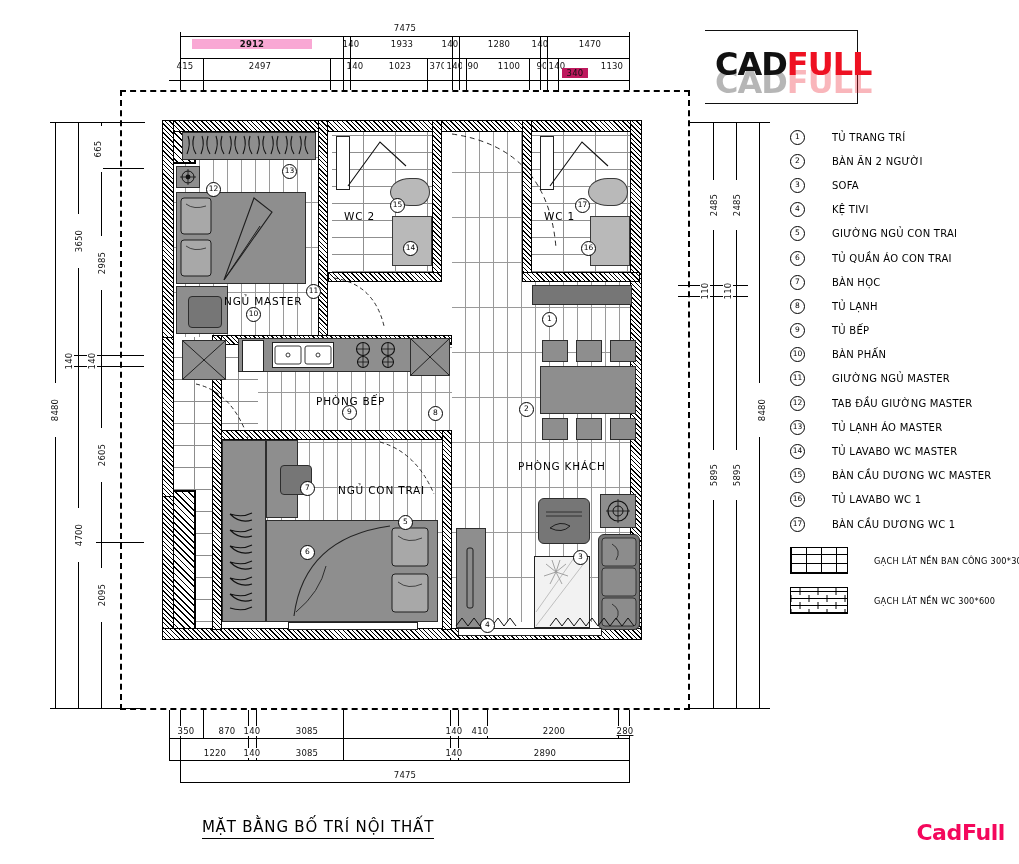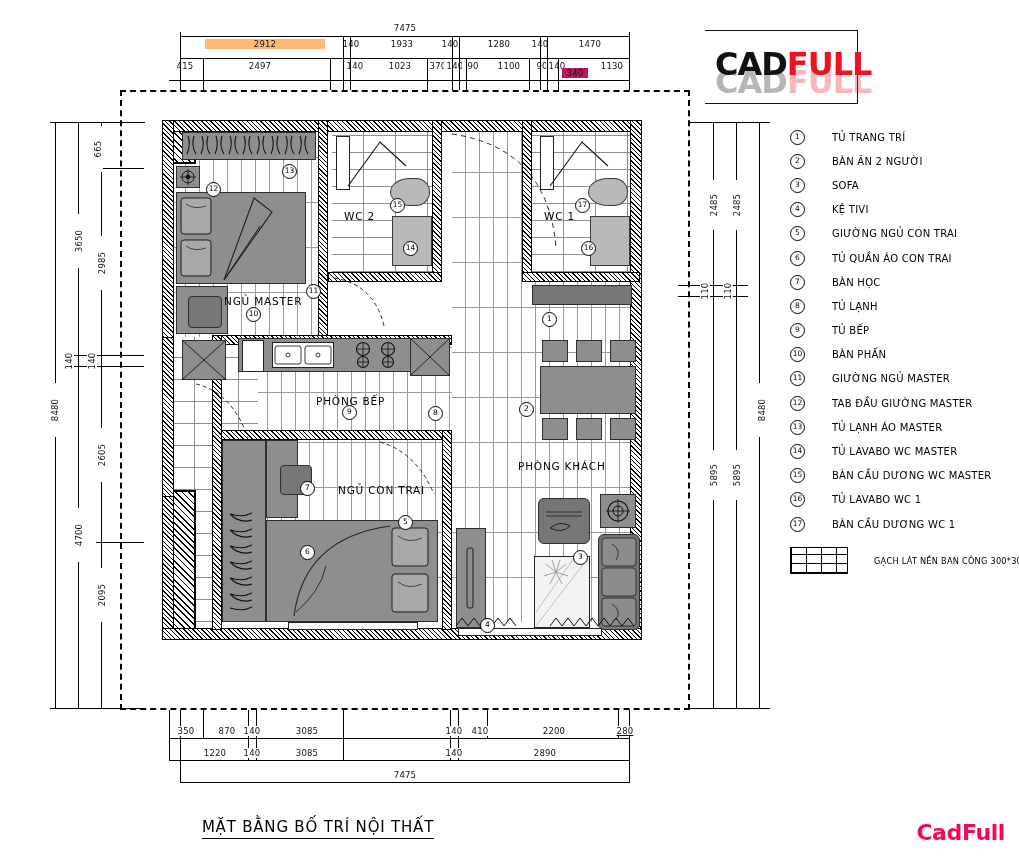--- a/index.html
+++ b/index.html
@@ -90,21 +90,21 @@
 </div>
 
 <div class="abs" id="dims-top" style="left:0;top:0;width:700px;height:90px;">
 
   <div class="abs hline" style="left:180px;top:36px;width:450px;"></div>
   <div class="abs tick" style="left:180px;top:32px;"></div>
   <div class="abs tick" style="left:629px;top:32px;"></div>
   <div class="abs dim" style="left:355px;top:23px;width:100px;background:#fff;">7475</div>
 
   <div class="abs hline" style="left:180px;top:58px;width:450px;"></div>
-  <div class="abs dim" style="left:205px;top:39px;width:120px;background:#fdba74;">2912</div>
+  <div class="abs dim" style="left:192px;top:39px;width:120px;background:#f9a8d4;font-weight:bold;">2912</div>
   <div class="abs dim" style="left:336px;top:39px;width:30px;background:#fff;">140</div>
   <div class="abs dim" style="left:372px;top:39px;width:60px;background:#fff;">1933</div>
   <div class="abs dim" style="left:435px;top:39px;width:30px;background:#fff;">140</div>
   <div class="abs dim" style="left:469px;top:39px;width:60px;background:#fff;">1280</div>
   <div class="abs dim" style="left:525px;top:39px;width:30px;background:#fff;">140</div>
   <div class="abs dim" style="left:560px;top:39px;width:60px;background:#fff;">1470</div>
 
   <div class="abs hline" style="left:169px;top:80px;width:461px;"></div>
   <div class="abs dim" style="left:172px;top:61px;width:26px;background:#fff;">415</div>
   <div class="abs dim" style="left:230px;top:61px;width:60px;background:#fff;">2497</div>
@@ -498,19 +498,27 @@
       <div class="lrow">
         <div class="lnum">17</div>
         <div class="ltxt">BÀN CẦU DƯƠNG WC 1</div>
       </div>
     </div>
   <div id="legend-hatches">
       <div class="hrow">
         <div class="swatch sw-balcony"></div>
         <div class="htxt">GẠCH LÁT NỀN BAN CÔNG 300*300</div>
       </div>
+      <div class="hrow">
+        <div class="swatch sw-wc">
+          <svg width="56" height="25" viewBox="0 0 56 25" style="display: block;">
+            <path d="M9 0 v7 M27 0 v7 M45 0 v7 M0 7 v7 M18 7 v7 M36 7 v7 M54 7 v7 M9 14 v7 M27 14 v7 M45 14 v7 M0 21 v7 M18 21 v7 M36 21 v7 M54 21 v7 " stroke="#000" stroke-width="1"></path>
+          </svg>
+        </div>
+        <div class="htxt">GẠCH LÁT NỀN WC 300*600</div>
+      </div>
     </div>
 </div>
 
 <div id="title" class="abs">
   <span>MẶT BẰNG BỐ TRÍ NỘI THẤT</span>
 </div>
 <div id="wm" class="abs">CadFull</div>
 
 </body></html>

